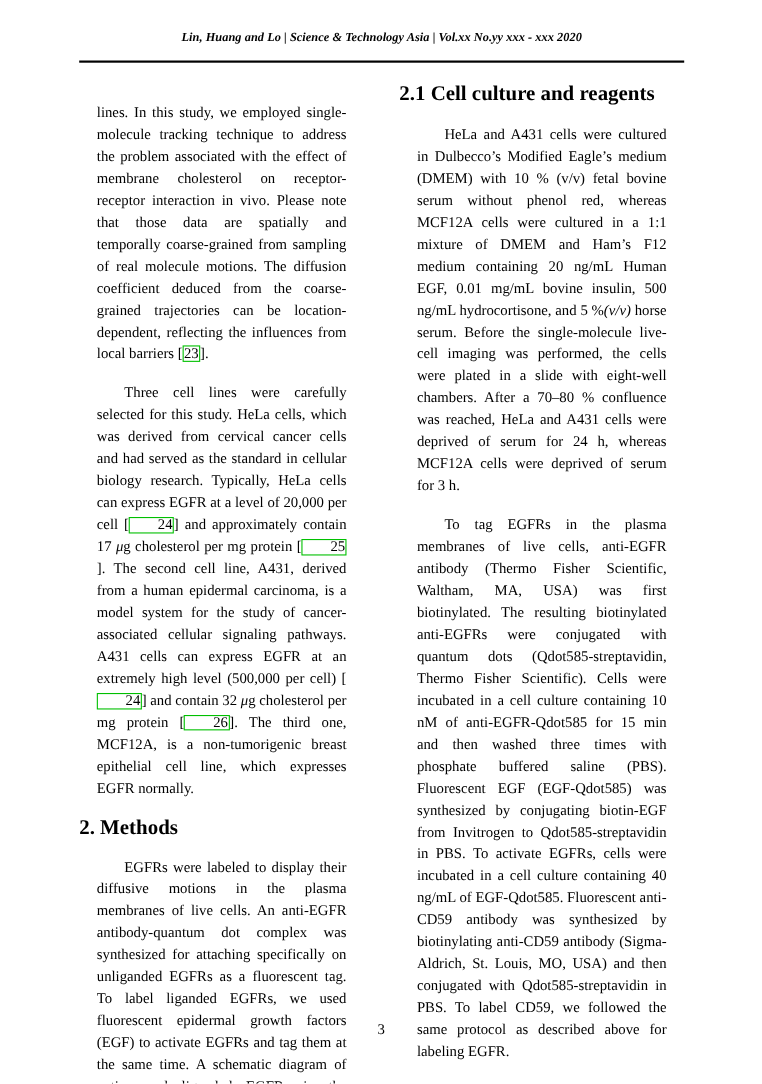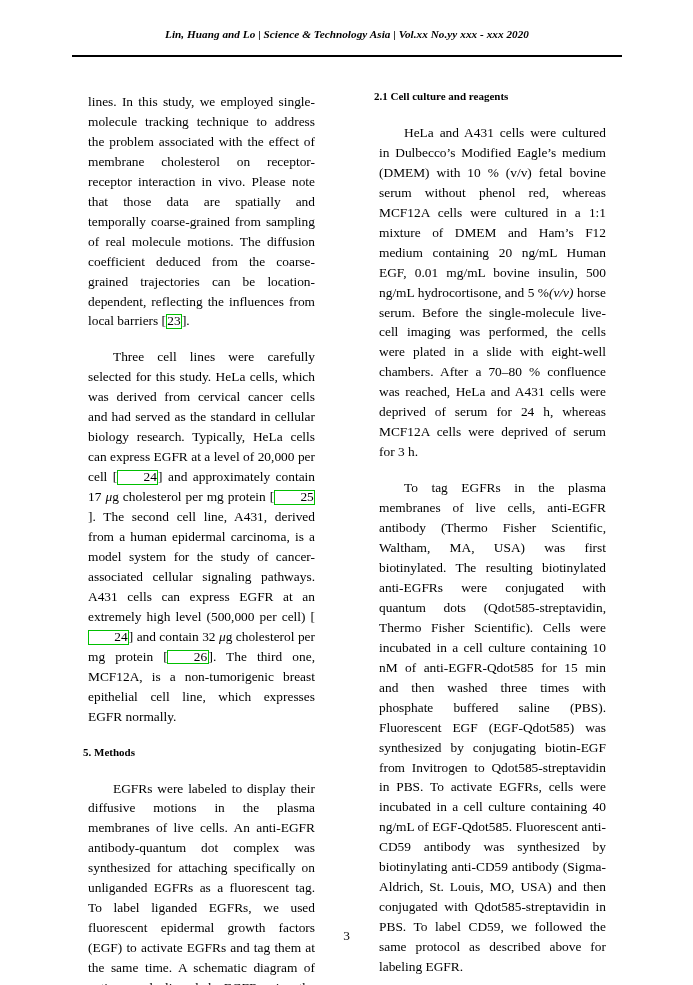--- a/index.html
+++ b/index.html
@@ -66,22 +66,22 @@
     font-size: 13.4px;
     line-height: 19.95px;
     text-align: justify;
     text-justify: inter-word;
     hyphens: none;
     -webkit-hyphens: none;
   }
   p.indent { text-indent: 25px; }
 
   h2.section {
-    margin: 11px;
-    font-size: 11px;
+    margin: 0;
+    font-size: 19px;
     line-height: 19.95px;
     font-weight: bold;
     text-align: left;
   }
   .sec-gap-before { margin-top: 19.5px; }
   .sec-gap-after  { margin-top: 0px; }
 
   .mi {
     font-style: italic;
     font-family: "Liberation Serif", "DejaVu Serif", serif;
@@ -128,21 +128,21 @@
   <div class="header-rule"></div>
 
   <div class="columns">
 
     <div class="col col-left">
 
       <p class="para"><span>lines. In this study, we employed single-molecule tracking technique to address the problem associated with the effect of membrane cholesterol on receptor-receptor interaction in vivo. Please note that those data are spatially and temporally coarse-grained from sampling of real molecule motions. The diffusion coefficient deduced from the coarse-grained trajectories can be location-dependent, reflecting the influences from local barriers [</span><a class="cite" href="#">23</a><span>].</span></p>
 
       <p class="para indent"><span>Three cell lines were carefully selected for this study. HeLa cells, which was derived from cervical cancer cells and had served as the standard in cellular biology research. Typically, HeLa cells can express EGFR at a level of 20,000 per cell [</span><a class="cite" href="#">24</a><span>] and approximately contain 17 </span><span class="mi">μ</span><span>g cholesterol per mg protein [</span><a class="cite" href="#">25</a><span>]. The second cell line, A431, derived from a human epidermal carcinoma, is a model system for the study of cancer-associated cellular signaling pathways. A431 cells can express EGFR at an extremely high level (500,000 per cell) [</span><a class="cite" href="#">24</a><span>] and contain 32 </span><span class="mi">μ</span><span>g cholesterol per mg protein [</span><a class="cite" href="#">26</a><span>]. The third one, MCF12A, is a non-tumorigenic breast epithelial cell line, which expresses EGFR normally.</span></p>
 
-      <h2 class="section sec-gap-before">5.  Methods</h2>
+      <h2 class="section sec-gap-before">2.  Methods</h2>
 
       <p class="para indent sec-gap-after"><span>EGFRs were labeled to display their diffusive motions in the plasma membranes of live cells. An anti-EGFR antibody-quantum dot complex was synthesized for attaching specifically on unliganded EGFRs as a fluorescent tag. To label liganded EGFRs, we used fluorescent epidermal growth factors (EGF) to activate EGFRs and tag them at the same time. A schematic diagram of native and liganded EGFRs in the environment of plasma membrane is described in Figure </span><a class="figref" href="#">1</a><span>.</span></p>
 
     </div>
 
     <div class="col col-right">
 
       <h2 class="section">2.1  Cell culture and reagents</h2>
 
       <p class="para indent"><span>HeLa and A431 cells were cultured in Dulbecco’s Modified Eagle’s medium (DMEM) with 10 % (v/v) fetal bovine serum without phenol red, whereas MCF12A cells were cultured in a 1:1 mixture of DMEM and Ham’s F12 medium containing 20 ng/mL Human EGF, 0.01 mg/mL bovine insulin, 500 ng/mL hydrocortisone, and 5 %</span><span class="mi">(v/v)</span><span> horse serum. Before the single-molecule live-cell imaging was performed, the cells were plated in a slide with eight-well chambers. After a 70–80 % confluence was reached, HeLa and A431 cells were deprived of serum for 24 h, whereas MCF12A cells were deprived of serum for 3 h.</span></p>

